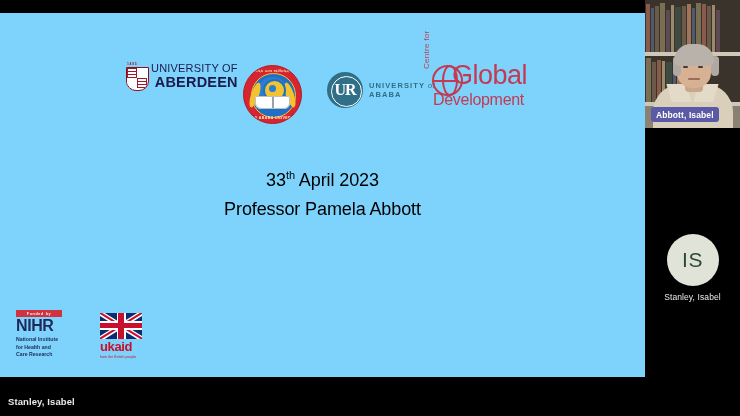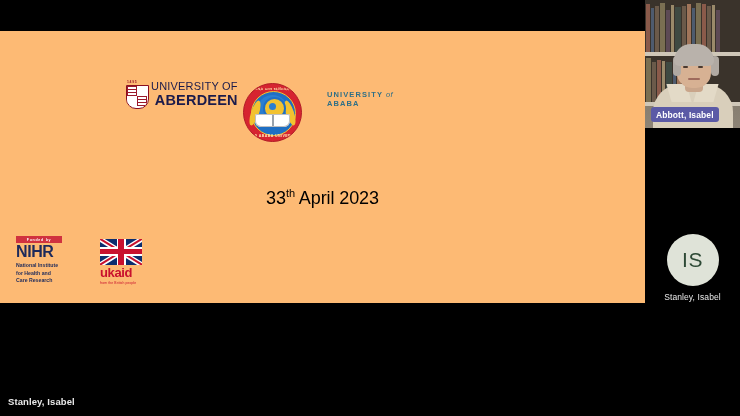--- a/index.html
+++ b/index.html
@@ -19,24 +19,24 @@
   #stage {
     position: absolute;
     inset: 0;
     background: #000000;
   }
 
   
   #slide {
     position: absolute;
     left: 0;
-    top: 31px;
+    top: 13px;
     width: 645px;
-    height: 272px;
-    background: #fdba74;
+    height: 364px;
+    background: #7dd3fc;
     overflow: hidden;
   }
 
   
   .logo-strip {
     position: absolute;
     left: 0;
     top: 12px;
     width: 645px;
     height: 78px;
@@ -696,32 +696,42 @@
         <div class="core"></div>
         <div class="wreath-l"></div>
         <div class="wreath-r"></div>
         <div class="gear"></div>
         <div class="gear-c"></div>
         <div class="book"></div>
         <div class="txt-bot">ADDIS ABABA UNIVERSITY</div>
       </div>
 
       <div class="ur">
+        <div class="ur-mark">
+          <div class="mono">UR</div>
+        </div>
         <div class="ur-text">
           <div><span>UNIVERSITY</span>
             <span class="of">of</span></div>
           <div>ABABA</div>
         </div>
       </div>
 
+      <div class="cgd">
+        <div class="vert">Centre for</div>
+        <div class="globe"></div>
+        <div class="global">Global</div>
+        <div class="devel">Development</div>
+      </div>
 
     </div>
 
     <div class="title-block">
       <div class="slide-date"><span>33</span><sup>th</sup><span> April 2023</span></div>
+      <div class="slide-author">Professor Pamela Abbott</div>
     </div>
 
     <div class="funders">
 
       <div class="nihr">
         <div class="funded">Funded by</div>
         <div class="word">NIHR</div>
         <div class="sub">
           <div>National Institute</div>
           <div>for Health and</div>

